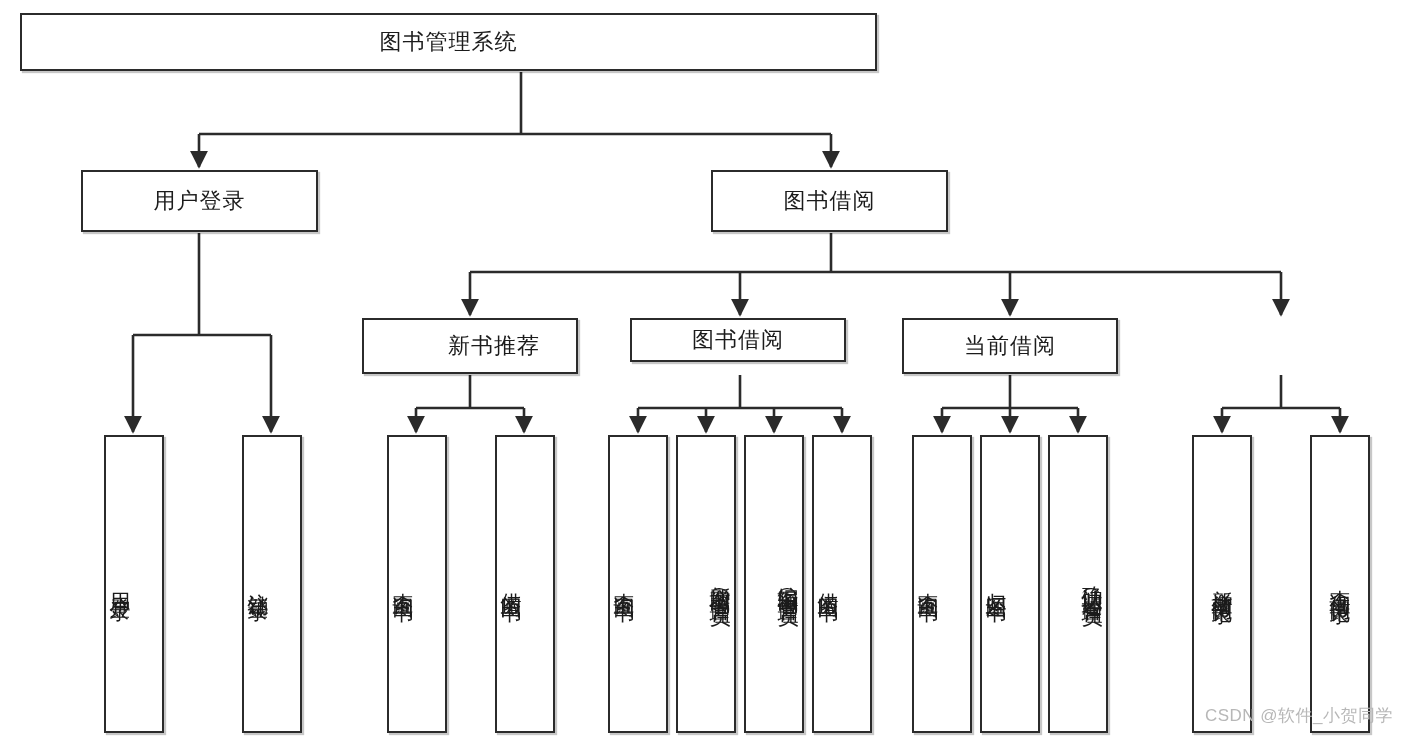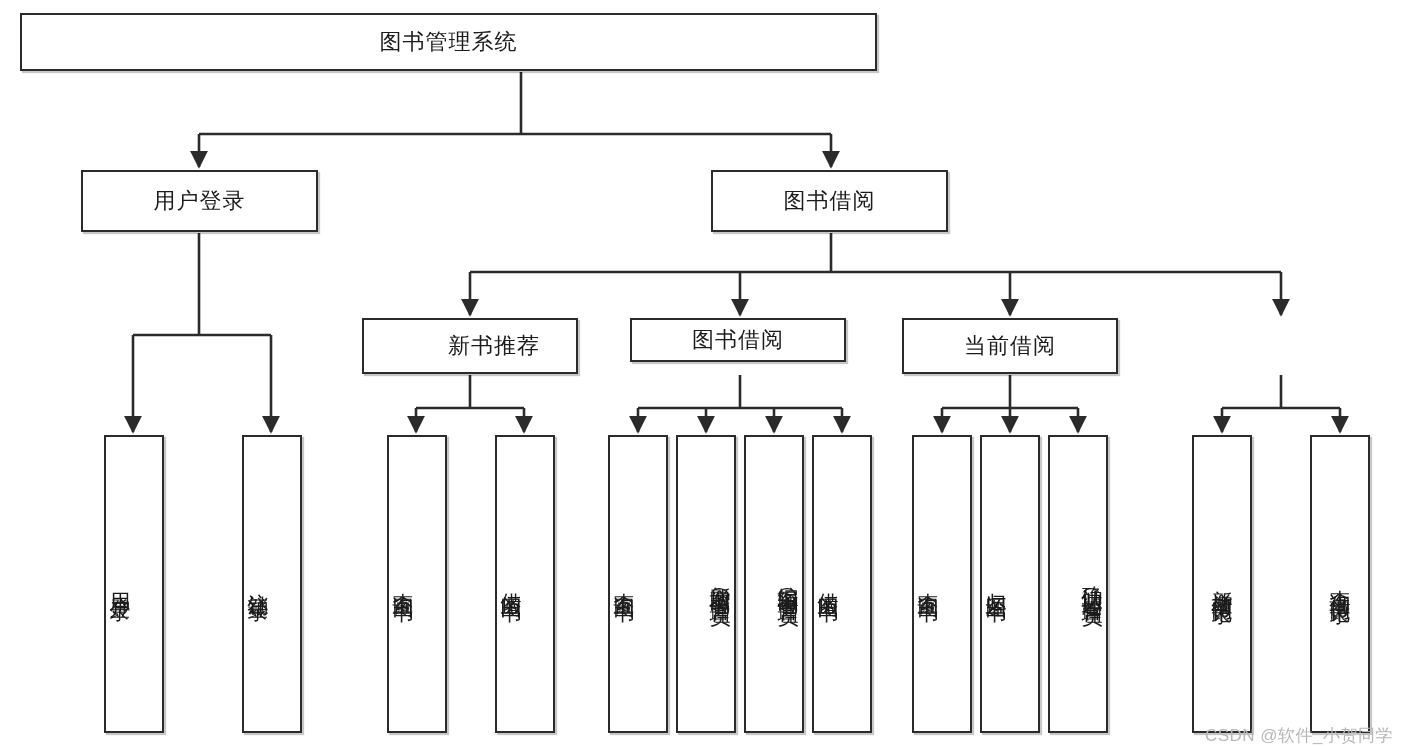--- a/index.html
+++ b/index.html
@@ -53,21 +53,21 @@
   }
   .node.vert.align-bottom {
     align-items: flex-end;
   }
   .node.vert.align-top {
     align-items: flex-start;
   }
   .watermark {
     position: absolute;
     right: 12px;
-    bottom: 0;
+    bottom: 20px;
     font-size: 17px;
     color: #b7b7b7;
     letter-spacing: 0.5px;
     white-space: nowrap;
     z-index: 3;
   }
 </style>
 </head>
 <body>
 

